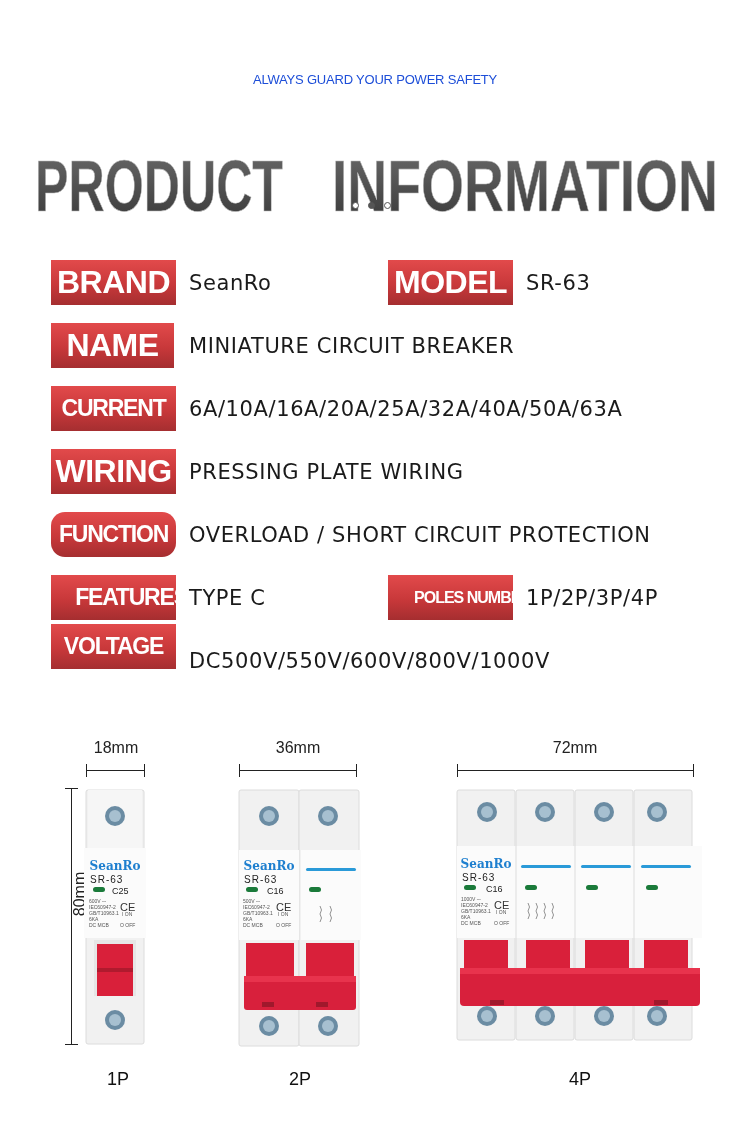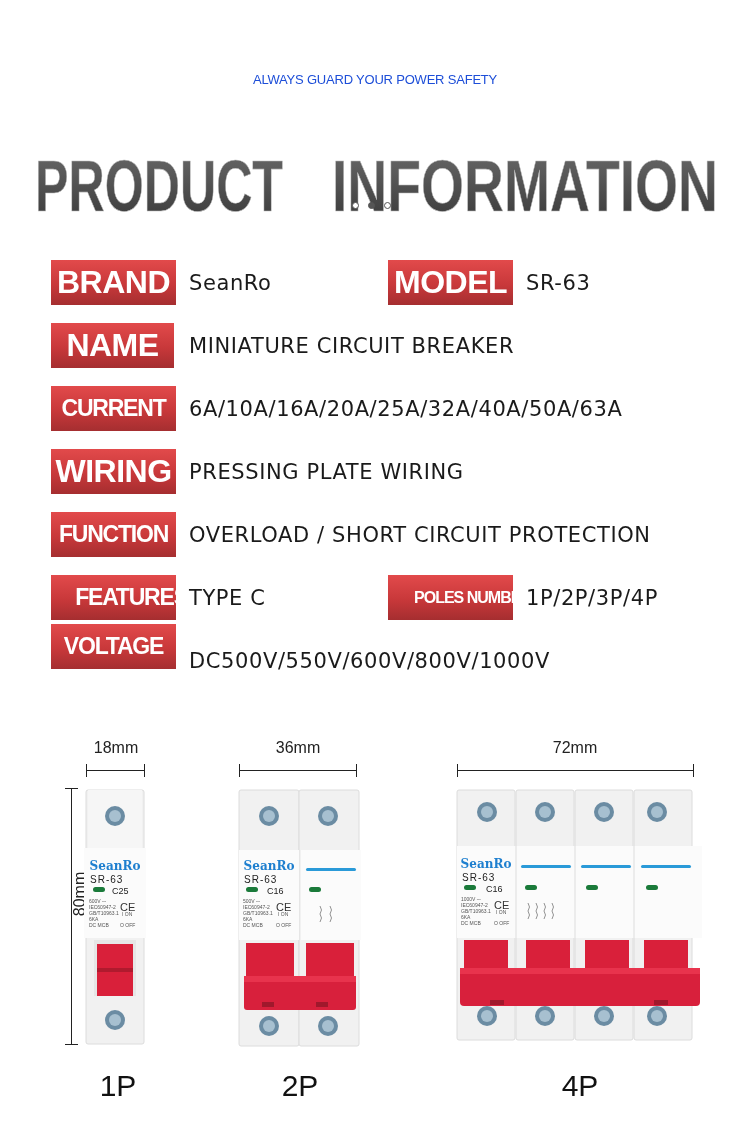--- a/index.html
+++ b/index.html
@@ -28,21 +28,21 @@
     }
     .spec-label.small { font-size: 16px; letter-spacing: -1px; padding-left: 44px; }
     .spec-label.narrow { font-size: 23px; letter-spacing: -1.2px; }
     .spec-value {
       position: absolute; height: 45px; display: flex; align-items: center;
       font-family: "DejaVu Sans", sans-serif; font-size: 21px; color: #1a1a1a; letter-spacing: 0.6px; white-space: nowrap;
     }
 
     .dim-text { position: absolute; font-family: "Liberation Sans", sans-serif; font-size: 16px; color: #222; text-align: center; }
     .dim-line { position: absolute; background: #222; }
-    .pole-label { position: absolute; font-family: "Liberation Sans", sans-serif; font-size: 30px; color: #111; text-align: center; }
+    .pole-label { position: absolute; font-family: "Liberation Sans", sans-serif; font-size: 18px; color: #111; text-align: center; }
     .breaker { position: absolute; }
   </style>
 </head>
 <body>
 
 <div class="tagline">ALWAYS GUARD YOUR POWER SAFETY</div>
 
 <div class="headline">
   <svg width="750" height="80" viewBox="0 0 750 80">
     <defs>
@@ -70,21 +70,21 @@
 
 <div class="spec-label" style="left:51px; top:323px; width:123px;">NAME</div>
 <div class="spec-value" style="left:189px; top:323px;">MINIATURE CIRCUIT BREAKER</div>
 
 <div class="spec-label narrow" style="left:51px; top:386px; width:125px;">CURRENT</div>
 <div class="spec-value" style="left:189px; top:386px;">6A/10A/16A/20A/25A/32A/40A/50A/63A</div>
 
 <div class="spec-label" style="left:51px; top:449px; width:125px;">WIRING</div>
 <div class="spec-value" style="left:189px; top:449px;">PRESSING PLATE WIRING</div>
 
-<div class="spec-label narrow" style="left:51px; top:512px; width:125px;">FUNCTION</div>
+<div class="spec-label narrow" style="left:51px; top:512px; width:125px;border-radius:14px;">FUNCTION</div>
 <div class="spec-value" style="left:189px; top:512px;">OVERLOAD / SHORT CIRCUIT PROTECTION</div>
 
 <div class="spec-label narrow" style="left:51px; top:575px; width:125px;padding-left:36px;">FEATURES</div>
 <div class="spec-value" style="left:189px; top:575px;">TYPE C</div>
 
 <div class="spec-label small" style="left:388px; top:575px; width:125px;">POLES NUMBER</div>
 <div class="spec-value" style="left:526px; top:575px;text-align:right;">1P/2P/3P/4P</div>
 
 <div class="spec-label narrow" style="left:51px; top:624px; width:125px;">VOLTAGE</div>
 <div class="spec-value" style="left:189px; top:638px;">DC500V/550V/600V/800V/1000V</div>

